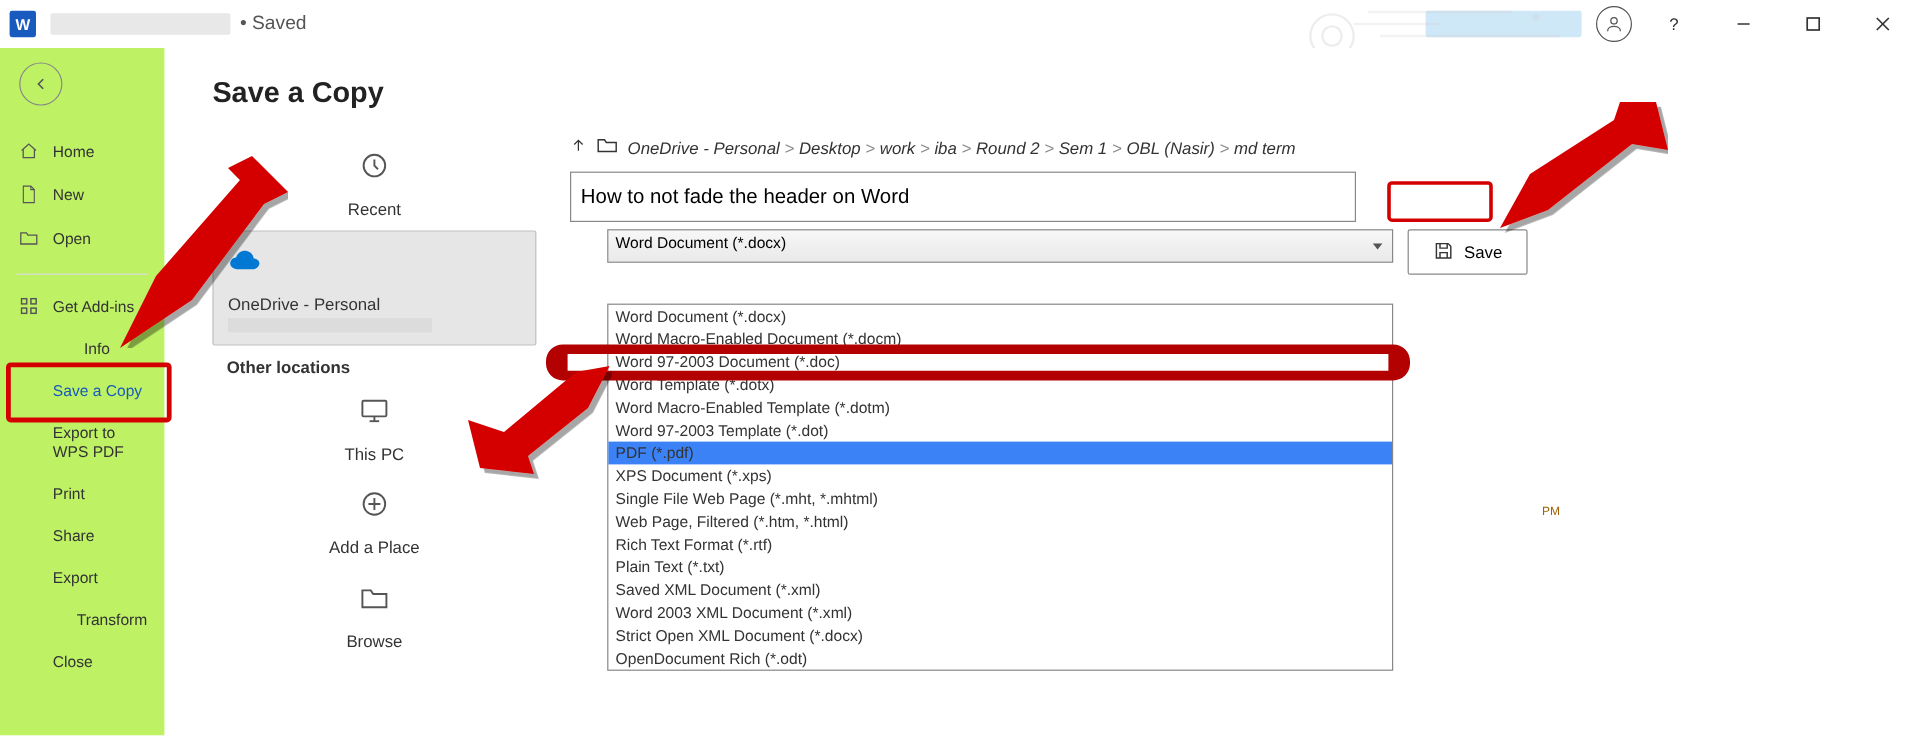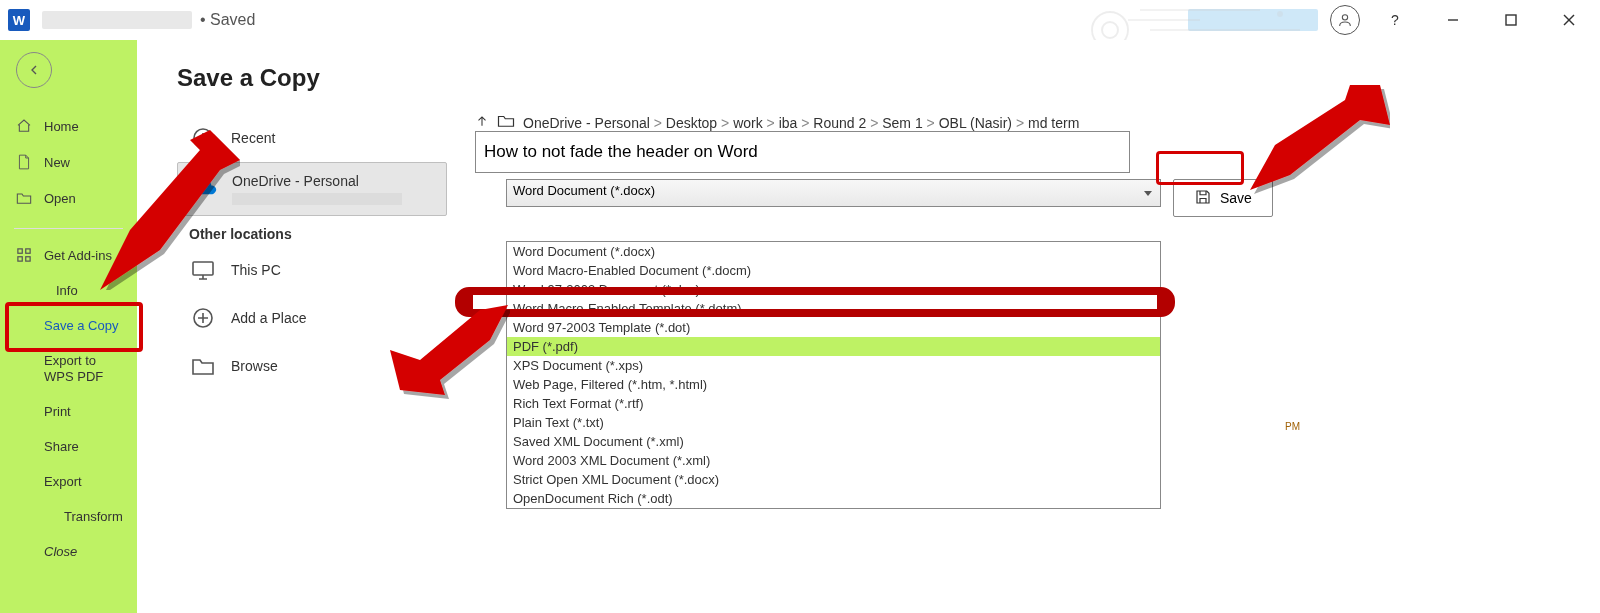--- a/index.html
+++ b/index.html
@@ -20,39 +20,39 @@
 .nav-item { padding: 10px 16px; font-size: 13px; color: #333; display: flex; align-items: center; gap: 12px; cursor: pointer; }
 .nav-item.selected { color: #185abd; }
 .nav-icon { width: 16px; height: 16px; display: flex; align-items: center; justify-content: center; }
 .nav-sep { height: 8px; }
 
 .main-area { flex: 1; padding: 24px 40px 0 40px; position: relative; }
 .page-title { font-size: 24px; font-weight: 600; color: #222; margin-bottom: 22px; }
 
 .two-col { display: flex; gap: 28px; }
 .col-locations { width: 270px; }
-.loc-item { display: flex; align-items: center; gap: 14px; padding: 10px 12px; font-size: 14px; color: #333; cursor: pointer; }
+.loc-item { display: flex; align-items: center; gap: 14px; padding: 10px 12px; font-size: 14px; color: #333; cursor: pointer; flex-direction: column; }
 .loc-item.selected { background: #e6e6e6; border: 1px solid #bfbfbf; border-radius: 2px; }
 .loc-item .sub-redacted { width: 170px; height: 12px; background: #dcdcdc; margin-top: 4px; }
 .loc-icon { width: 28px; height: 28px; display: flex; align-items: center; justify-content: center; color: #555; }
 .section-label { font-size: 14px; font-weight: 600; color: #333; margin: 10px 0 4px 12px; }
 
 .col-form { flex: 1; max-width: 760px; position: relative; }
-.breadcrumb { display: flex; align-items: center; gap: 8px; font-size: 14px; color: #333; margin-bottom: 0; }
+.breadcrumb { display: flex; align-items: center; gap: 8px; font-size: 14px; color: #333; margin-bottom: 12px; font-style: italic; }
 .breadcrumb .sep { color: #888; }
 .bc-part { cursor: pointer; }
 .filename-input { width: 655px; height: 42px; border: 1px solid #888; padding: 4px 8px; font-size: 17px; }
 .row-fmt-save { display: flex; align-items: flex-start; gap: 12px; margin-top: 6px; }
 .format-select { width: 655px; height: 28px; border: 1px solid #888; background: linear-gradient(#f7f7f7,#e9e9e9); font-size: 13px; padding: 3px 22px 3px 6px; position: relative; cursor: pointer; }
 .format-select::after { content: ""; position: absolute; right: 8px; top: 11px; border-left: 4px solid transparent; border-right: 4px solid transparent; border-top: 5px solid #555; }
 .save-btn { height: 38px; padding: 0 20px; border: 1px solid #888; background: #fff; display: flex; align-items: center; gap: 8px; font-size: 14px; cursor: pointer; border-radius: 2px; }
 
 .dropdown-list { position: absolute; left: 0; top: 62px; width: 655px; background: #fff; border: 1px solid #888; z-index: 5; }
 .dropdown-list div { padding: 2px 6px; font-size: 13px; color: #333; cursor: pointer; }
-.dropdown-list div.hover { background: #bef264; }
+.dropdown-list div.hover { background: #3b82f6; }
 
 
 .red-box { position: absolute; border: 4px solid #d40000; border-radius: 4px; pointer-events: none; z-index: 10; }
 .red-box.saveacopy { left: 5px; top: 302px; width: 138px; height: 50px; }
 .red-box.savebtn { left: 1156px; top: 151px; width: 88px; height: 34px; border-width: 3px; }
 .red-pill { position: absolute; left: 455px; top: 287px; width: 720px; height: 30px; border: 8px solid #b30000; border-left-width: 18px; border-right-width: 18px; border-radius: 14px; pointer-events: none; z-index: 10; }
 
 .arrow { position: absolute; z-index: 11; pointer-events: none; }
 .arrow svg { display: block; }
 
@@ -141,42 +141,42 @@
       <span class="nav-icon">
           <svg width="14" height="14" viewBox="0 0 16 16" fill="none" stroke="#555" stroke-width="1.4">
             <rect x="1" y="1" width="5" height="5"></rect>
             <rect x="10" y="1" width="5" height="5"></rect>
             <rect x="1" y="10" width="5" height="5"></rect>
             <rect x="10" y="10" width="5" height="5"></rect>
           </svg>
         </span>
       <span>Get Add-ins</span>
     </div>
-    <div class="nav-item" style="padding-left:56px;">
+    <div class="nav-item" style="padding-left:70px;">
         <span>Info</span>
       </div>
     <div class="nav-item selected" style="padding-left:44px;">
         <span>Save a Copy</span>
       </div>
     <div class="nav-item" style="padding-left:44px;line-height:1.2;">
         <span>Export to WPS PDF</span>
       </div>
     <div class="nav-item" style="padding-left:44px;">
         <span>Print</span>
       </div>
     <div class="nav-item" style="padding-left:44px;">
         <span>Share</span>
       </div>
     <div class="nav-item" style="padding-left:44px;">
         <span>Export</span>
       </div>
     <div class="nav-item" style="padding-left:64px;">
         <span>Transform</span>
       </div>
-    <div class="nav-item" style="padding-left:44px;font-style:italic;">
+    <div class="nav-item" style="padding-left:44px;">
         <span>Close</span>
       </div>
   </div>
 
   <div class="main-area">
     <div class="page-title">Save a Copy</div>
 
     <div class="two-col">
 
       <div class="col-locations">
@@ -244,24 +244,26 @@
 
         <div class="row-fmt-save">
           <div style="position:relative;margin-left:31px;">
             <div class="format-select">
               <span>Word Document (*.docx)</span>
             </div>
             <div class="dropdown-list" id="fmt-list">
                 <div>Word Document (*.docx)</div>
                 <div>Word Macro-Enabled Document (*.docm)</div>
                 <div>Word 97-2003 Document (*.doc)</div>
+                <div>Word Template (*.dotx)</div>
                 <div>Word Macro-Enabled Template (*.dotm)</div>
                 <div>Word 97-2003 Template (*.dot)</div>
                 <div class="hover">PDF (*.pdf)</div>
                 <div>XPS Document (*.xps)</div>
+                <div>Single File Web Page (*.mht, *.mhtml)</div>
                 <div>Web Page, Filtered (*.htm, *.html)</div>
                 <div>Rich Text Format (*.rtf)</div>
                 <div>Plain Text (*.txt)</div>
                 <div>Saved XML Document (*.xml)</div>
                 <div>Word 2003 XML Document (*.xml)</div>
                 <div>Strict Open XML Document (*.docx)</div>
                 <div>OpenDocument Rich (*.odt)</div>
               </div>
           </div>
           <button class="save-btn">

